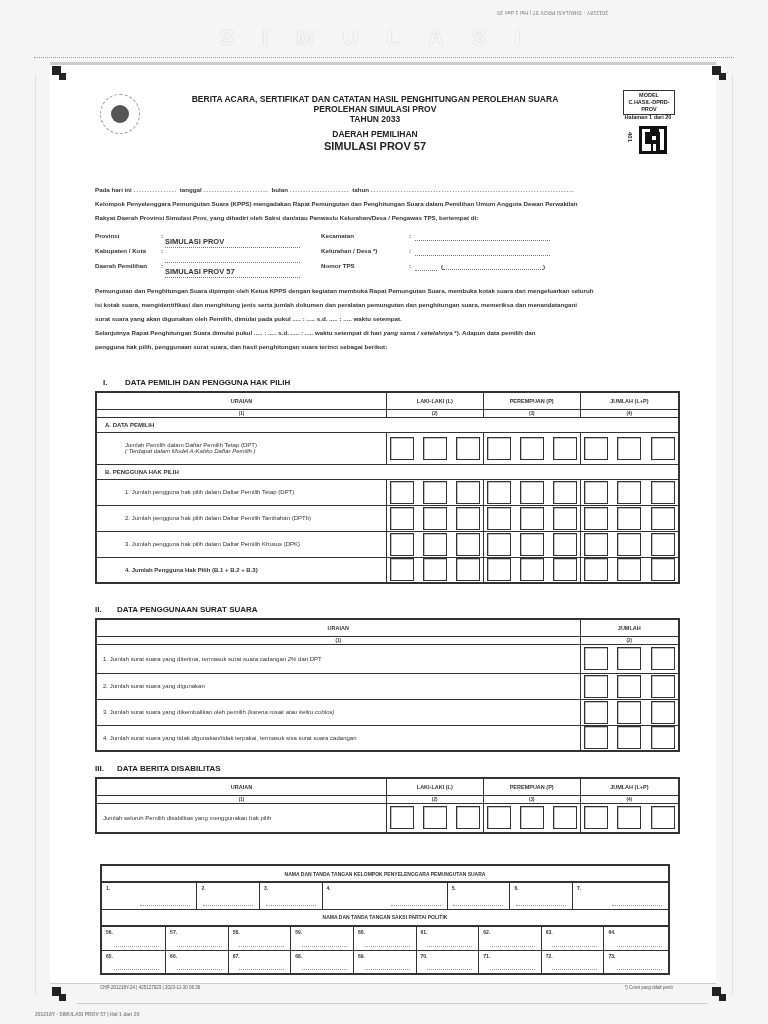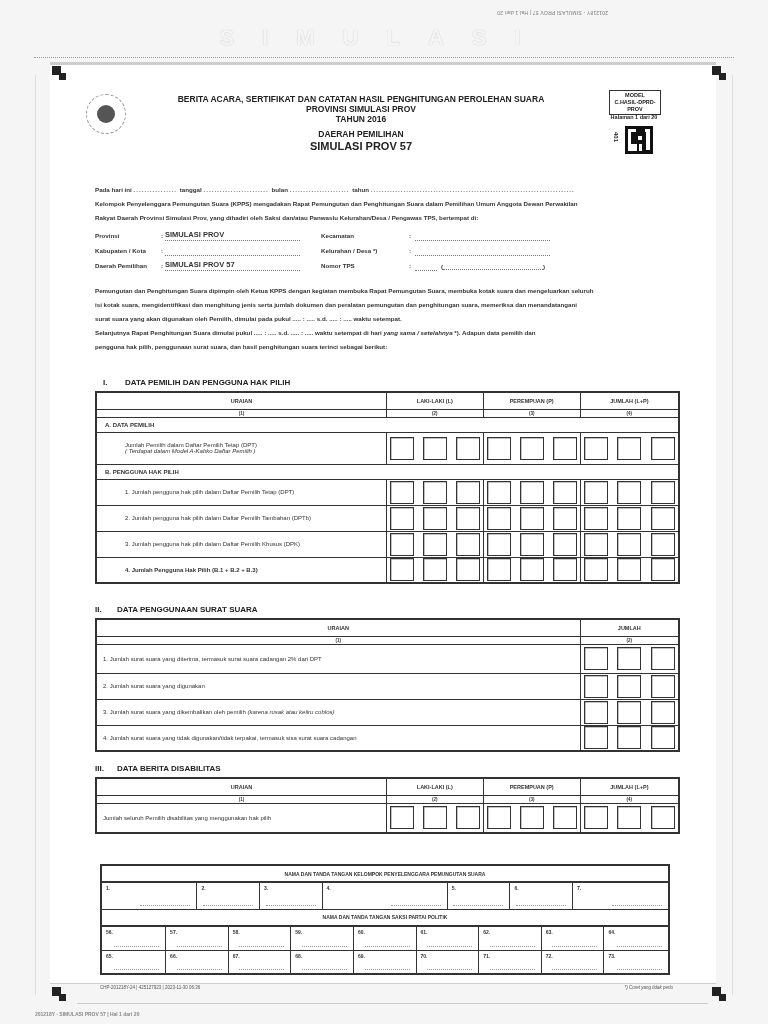--- a/index.html
+++ b/index.html
@@ -11,41 +11,41 @@
   .dotted-top { position: absolute; top: 57px; left: 34px; right: 34px; border-top: 1.5px dotted #999; }
   .page { position: absolute; top: 62px; left: 50px; width: 666px; height: 922px; background: #fff; border-top: 3px solid #ccc; border-bottom: 1px solid #ccc; }
   .page-side-left { position: absolute; top: 75px; left: 35px; height: 920px; border-left: 1px solid #ddd; }
   .page-side-right { position: absolute; top: 75px; right: 35px; height: 920px; border-left: 1px solid #ddd; }
 
   .marker { position: absolute; width: 14px; height: 14px; }
   .marker::before, .marker::after { content: ""; position: absolute; width: 7px; height: 7px; background: #222; }
   .marker::before { top: 0; left: 0; width: 9px; height: 9px; }
   .marker::after { bottom: 0; right: 0; }
 
-  .header { position: absolute; top: 90px; left: 81px; width: 580px; height: 90px; }
+  .header { position: absolute; top: 90px; left: 95px; width: 580px; height: 90px; }
   .logo { position: absolute; left: 5px; top: 4px; width: 40px; height: 40px; border-radius: 50%; border: 1px dashed #999; display: flex; align-items: center; justify-content: center; }
   .logo-inner { width: 18px; height: 18px; border-radius: 50%; background: #555; }
   .title-block { position: absolute; left: 60px; top: 4px; width: 440px; text-align: center; font-weight: bold; font-size: 8.5px; line-height: 10px; color: #222; }
   .title-sub1 { margin-top: 5px; font-size: 8.5px; }
   .title-sub2 { font-size: 11px; line-height: 14px; }
   .model-box { position: absolute; right: 0; top: 0; width: 52px; border: 1px solid #333; font-size: 5.5px; font-weight: bold; text-align: center; line-height: 7px; padding: 1px; }
   .page-count { position: absolute; right: -4px; top: 24px; font-size: 5.5px; font-weight: bold; width: 62px; text-align: center; }
   .qr { position: absolute; right: 8px; top: 36px; width: 28px; height: 28px; background: #111; }
   .qr .w1 { position: absolute; background: #fff; }
   .qr-label { position: absolute; right: 40px; top: 44px; font-size: 6px; transform: rotate(90deg); font-weight: bold; }
 
   .intro { position: absolute; left: 95px; top: 183px; width: 585px; font-size: 6.2px; font-weight: bold; color: #333; }
   .intro .line { height: 14px; line-height: 14px; white-space: nowrap; overflow: hidden; }
   .dots { letter-spacing: 1px; color: #555; }
 
   .loc { position: absolute; left: 95px; top: 229px; width: 585px; font-size: 6.2px; font-weight: bold; color: #333; }
   .loc-row { position: relative; height: 15px; }
   .loc-label { position: absolute; left: 0; top: 3px; }
   .loc-colon { position: absolute; left: 66px; top: 3px; }
-  .loc-val { position: absolute; left: 70px; top: 1px; width: 135px; border-bottom: 1px dotted #777; font-size: 7.5px; height: 11px; }
+  .loc-val { position: absolute; left: 70px; top: 8px; width: 135px; border-bottom: 1px dotted #777; font-size: 7.5px; height: 11px; }
   .loc-label2 { position: absolute; left: 226px; top: 3px; }
   .loc-colon2 { position: absolute; left: 314px; top: 3px; }
   .loc-val2 { position: absolute; left: 320px; top: 1px; width: 135px; border-bottom: 1px dotted #777; height: 11px; }
   .tps-num { position: absolute; left: 320px; top: 1px; width: 22px; border-bottom: 1px dotted #777; height: 11px; }
   .tps-paren { position: absolute; left: 346px; top: 3px; width: 110px; }
   .tps-paren .inner { display: inline-block; width: 100px; border-bottom: 1px dotted #777; height: 8px; vertical-align: bottom; }
 
   .para { position: absolute; left: 95px; top: 284px; width: 585px; font-size: 6.2px; font-weight: bold; color: #333; }
   .para .line { height: 14px; line-height: 14px; white-space: nowrap; overflow: hidden; }
   .para i { font-style: italic; }
@@ -90,22 +90,22 @@
 <div class="marker" style="left:712px;top:66px;"></div>
 <div class="marker" style="left:52px;top:987px;"></div>
 <div class="marker" style="left:712px;top:987px;"></div>
 
 <div class="header">
   <div class="logo">
       <div class="logo-inner"></div>
     </div>
   <div class="title-block">
     <div>BERITA ACARA, SERTIFIKAT DAN CATATAN HASIL PENGHITUNGAN PEROLEHAN SUARA</div>
-    <div>PROVINSI SIMULASI PROV</div>
-    <div>TAHUN 2016</div>
+    <div>PEROLEHAN SIMULASI PROV</div>
+    <div>TAHUN 2033</div>
     <div class="title-sub1">DAERAH PEMILIHAN</div>
     <div class="title-sub2">SIMULASI PROV 57</div>
   </div>
   <div class="model-box">
     <div>MODEL</div>
     <div>C.HASIL-DPRD-</div>
     <div>PROV</div>
   </div>
   <div class="page-count">Halaman 1 dari 20</div>
   <div class="qr-label">401</div>

